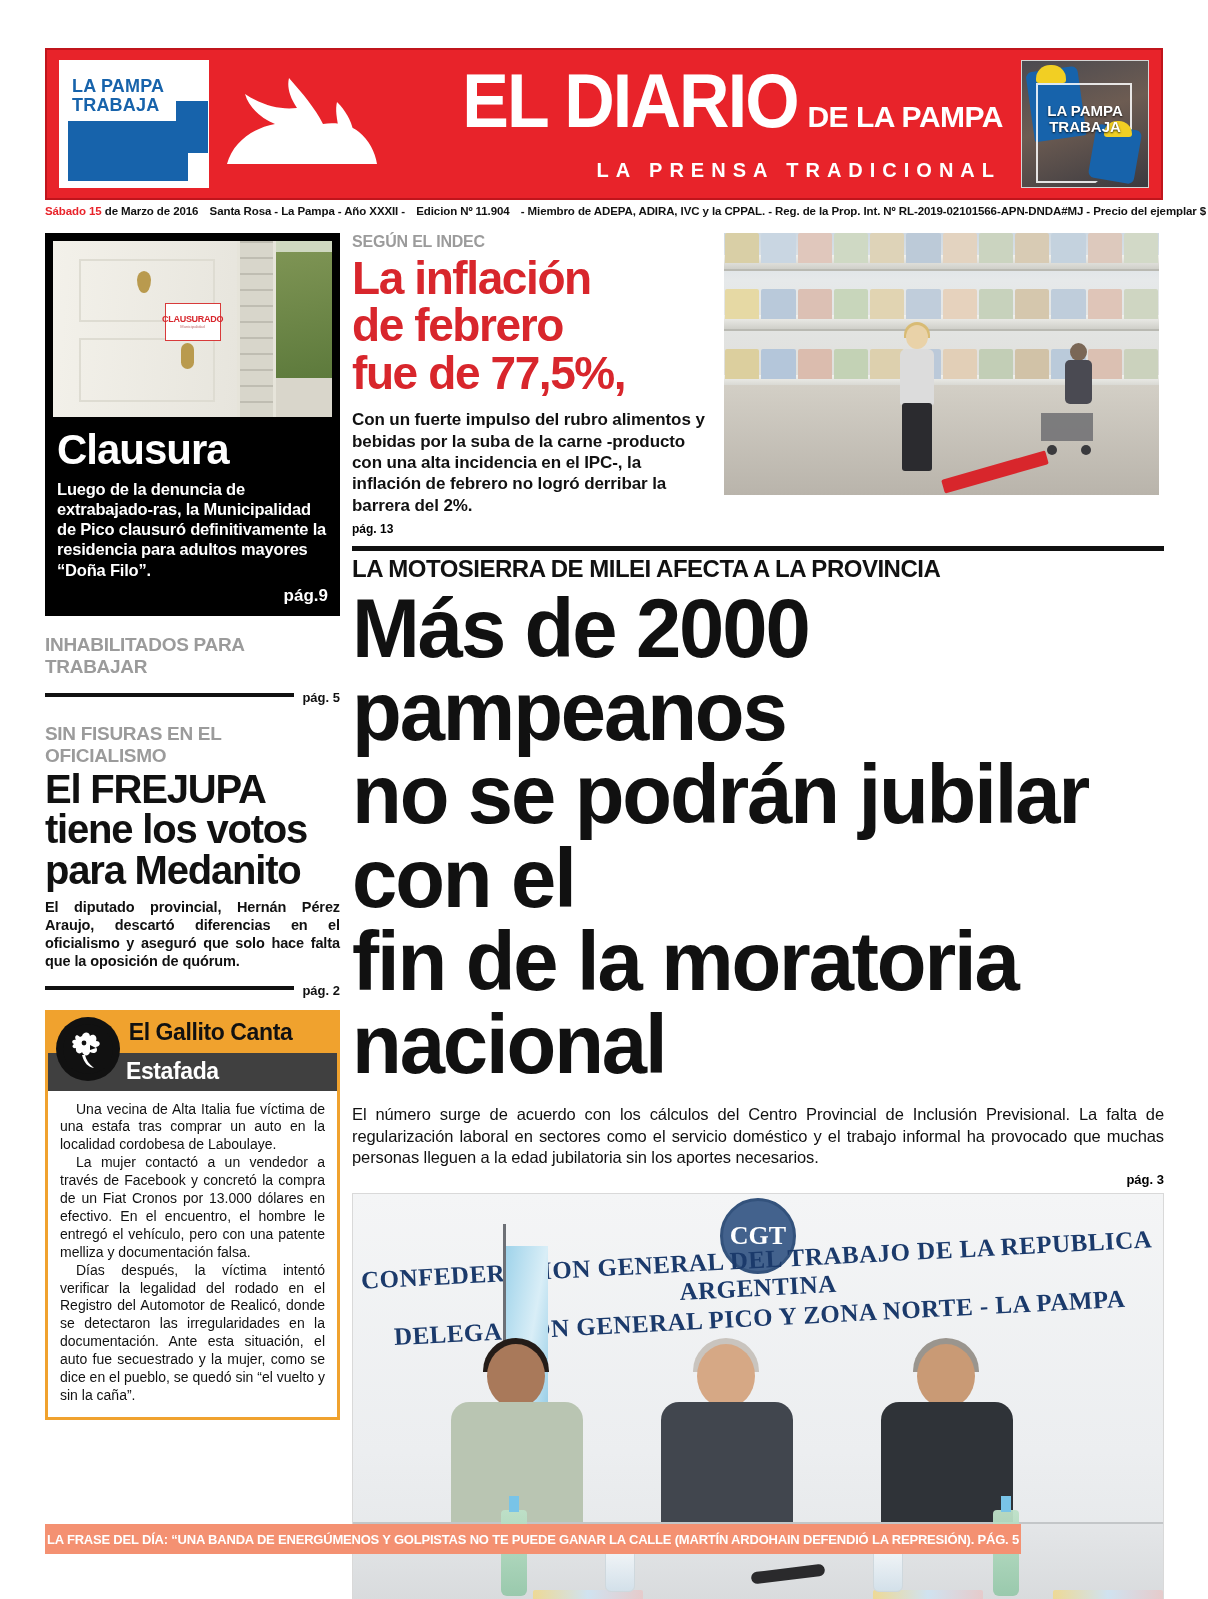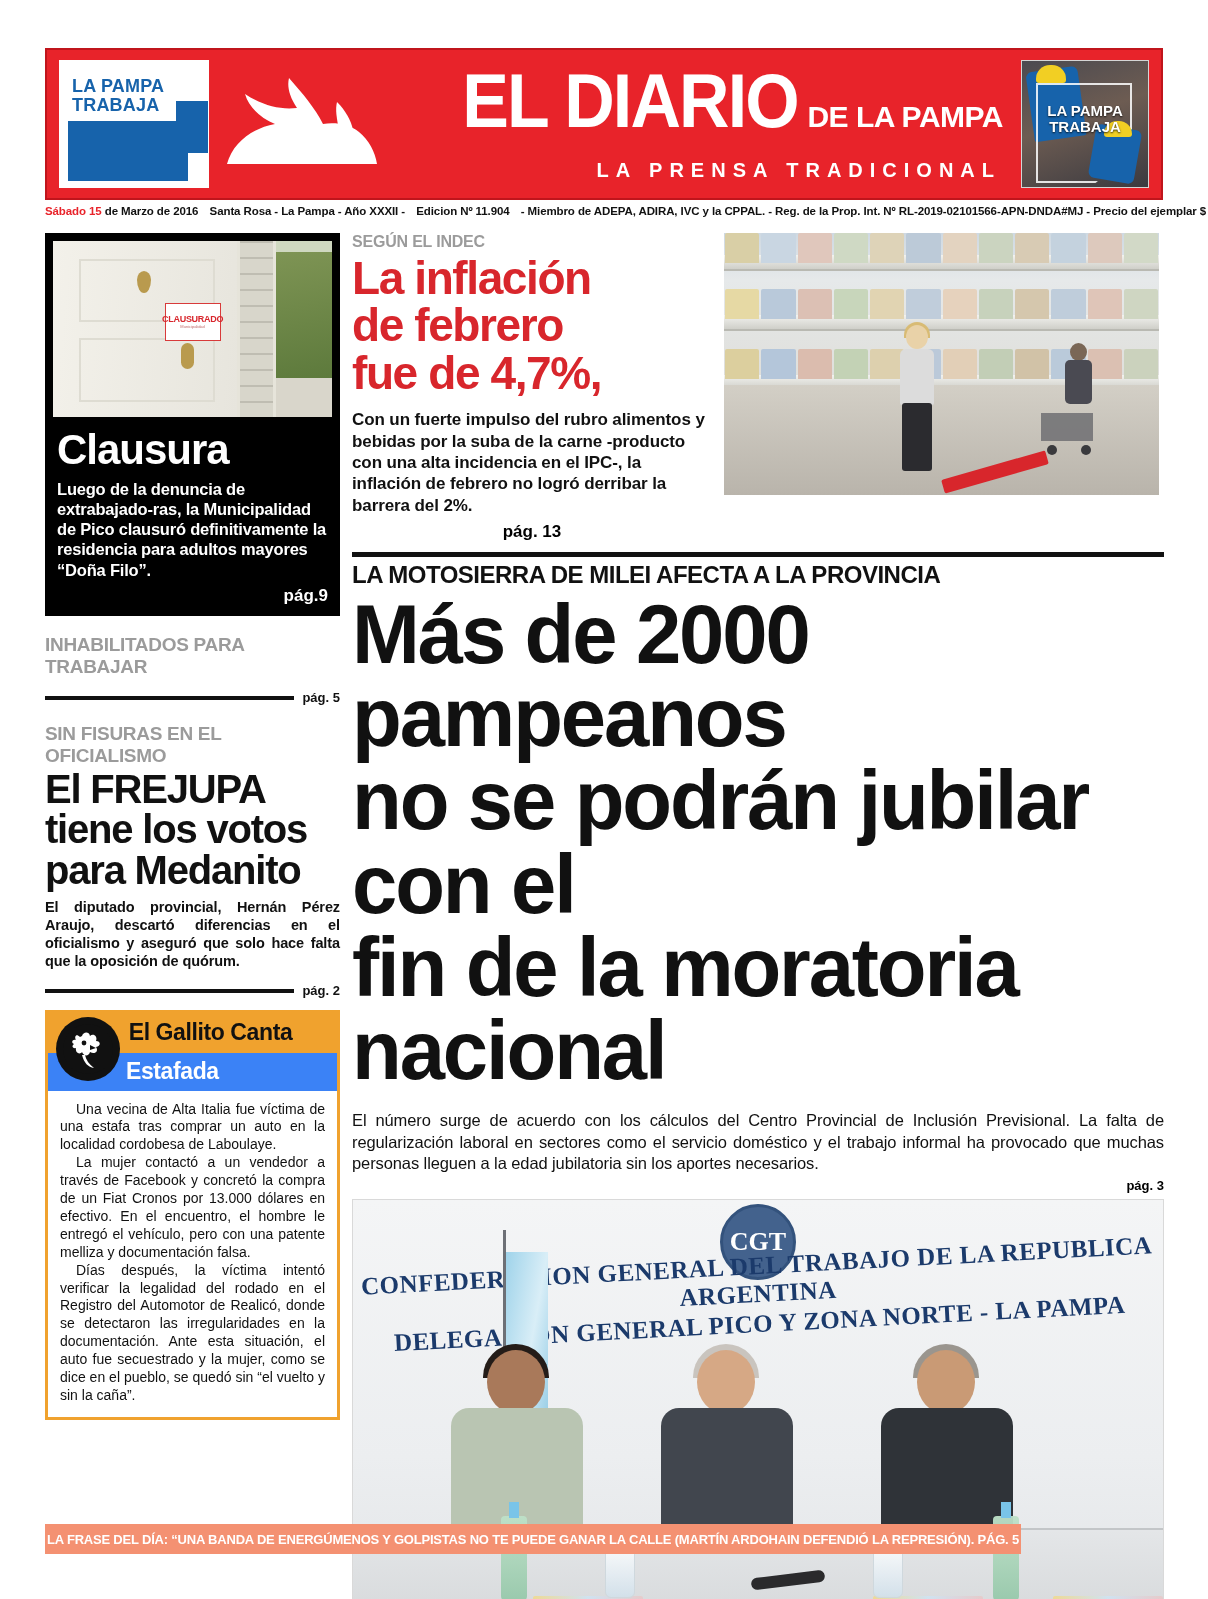--- a/index.html
+++ b/index.html
@@ -187,41 +187,41 @@
   .clausura-card .pag-right { color: #fff; padding: 6px 12px 0 0; }
 
   .kicker {
     color: #9b9b9b; font-weight: 800; font-size: 19px;
     letter-spacing: -0.3px; margin: 18px 0 2px 0; text-transform: uppercase;
   }
   .head-blk {
     color: #111; font-weight: 700; font-size: 40px; line-height: 1.02;
     letter-spacing: -1.2px;
   }
-  .rule-row { display: flex; align-items: flex-end; gap: 8px; margin-top: 12px; }
+  .rule-row { display: flex; align-items: center; gap: 8px; margin-top: 12px; }
   .rule-row .bar { flex: 1; height: 4px; background: #111; margin-bottom: 5px; }
   .rule-row .pg { font-weight: 800; font-size: 13px; color: #111; }
 
   .body-sm {
     font-size: 14.5px; font-weight: 700; line-height: 1.25; color: #111;
     text-align: justify; margin-top: 7px; letter-spacing: -0.1px;
   }
 
   
   .gallito { margin-top: 12px; border: 3px solid #f0a22e; background: #fff; }
   .gallito-head {
     background: #f0a22e; height: 40px; position: relative;
     display: flex; align-items: center; justify-content: center;
   }
   .gallito-head .t {
     color: #111; font-weight: 700; font-size: 23px; letter-spacing: -0.4px;
     padding-left: 36px;
   }
   .gallito-sub {
-    background: #3b82f6; height: 38px; display: flex; align-items: center;
+    background: #404040; height: 38px; display: flex; align-items: center;
     padding-left: 78px;
   }
   .gallito-sub .t { color: #fff; font-weight: 700; font-size: 23px; letter-spacing:-0.4px; }
   .rooster {
     position: absolute; left: 8px; top: 4px; width: 64px; height: 64px;
     border-radius: 50%; background: #111; z-index: 5;
     display: flex; align-items: center; justify-content: center;
   }
   .rooster svg { display:block; }
   .gallito-body { padding: 10px 12px 12px 12px; }
@@ -240,21 +240,21 @@
     margin-bottom: 4px;
   }
   .infl-title {
     color: #d8262c; font-weight: 700; font-size: 46px; line-height: 1.03;
     letter-spacing: -1.4px;
   }
   .infl-lead {
     margin-top: 12px; font-size: 17px; font-weight: 700; line-height: 1.26;
     color: #111; letter-spacing: -0.1px;
   }
-  .infl-pag { text-align: center; font-weight: 800; font-size: 17px; margin-top: 6px; }
+  .infl-pag { text-align: left; font-weight: 800; font-size: 12px; margin-top: 6px; }
 
   .market-photo {
     width: 435px; height: 262px; position: relative; overflow: hidden;
     background: linear-gradient(180deg,#cfd9e2 0%,#e6e9ea 18%,#d7d3c9 100%);
   }
   .shelf {
     position: absolute; left: 0; right: 0; height: 16px;
     background: linear-gradient(180deg,#f2f2ef,#cfcfc9);
     border-bottom: 2px solid #b9b9b2;
   }
@@ -506,21 +506,21 @@
   </div>
 
   <div class="rightcol">
 
     <div class="infl-row">
       <div class="infl-left">
         <div class="infl-kicker">SEGÚN EL INDEC</div>
         <div class="infl-title">
           <div>La inflación</div>
           <div>de febrero</div>
-          <div>fue de 4,7%,</div>
+          <div>fue de 77,5%,</div>
         </div>
         <div class="infl-lead">Con un fuerte impulso del rubro alimentos y bebidas por la suba de la carne -producto con una alta incidencia en el IPC-, la inflación de febrero no logró derribar la barrera del 2%.</div>
         <div class="infl-pag">pág. 13</div>
       </div>
 
       <div class="market-photo">
         <div class="shelf" style="top:22px"></div>
         <div class="goods" style="top:0px">
           <i style="background:#d9cfa6"></i>
             <i style="background:#c9d6e2"></i>

